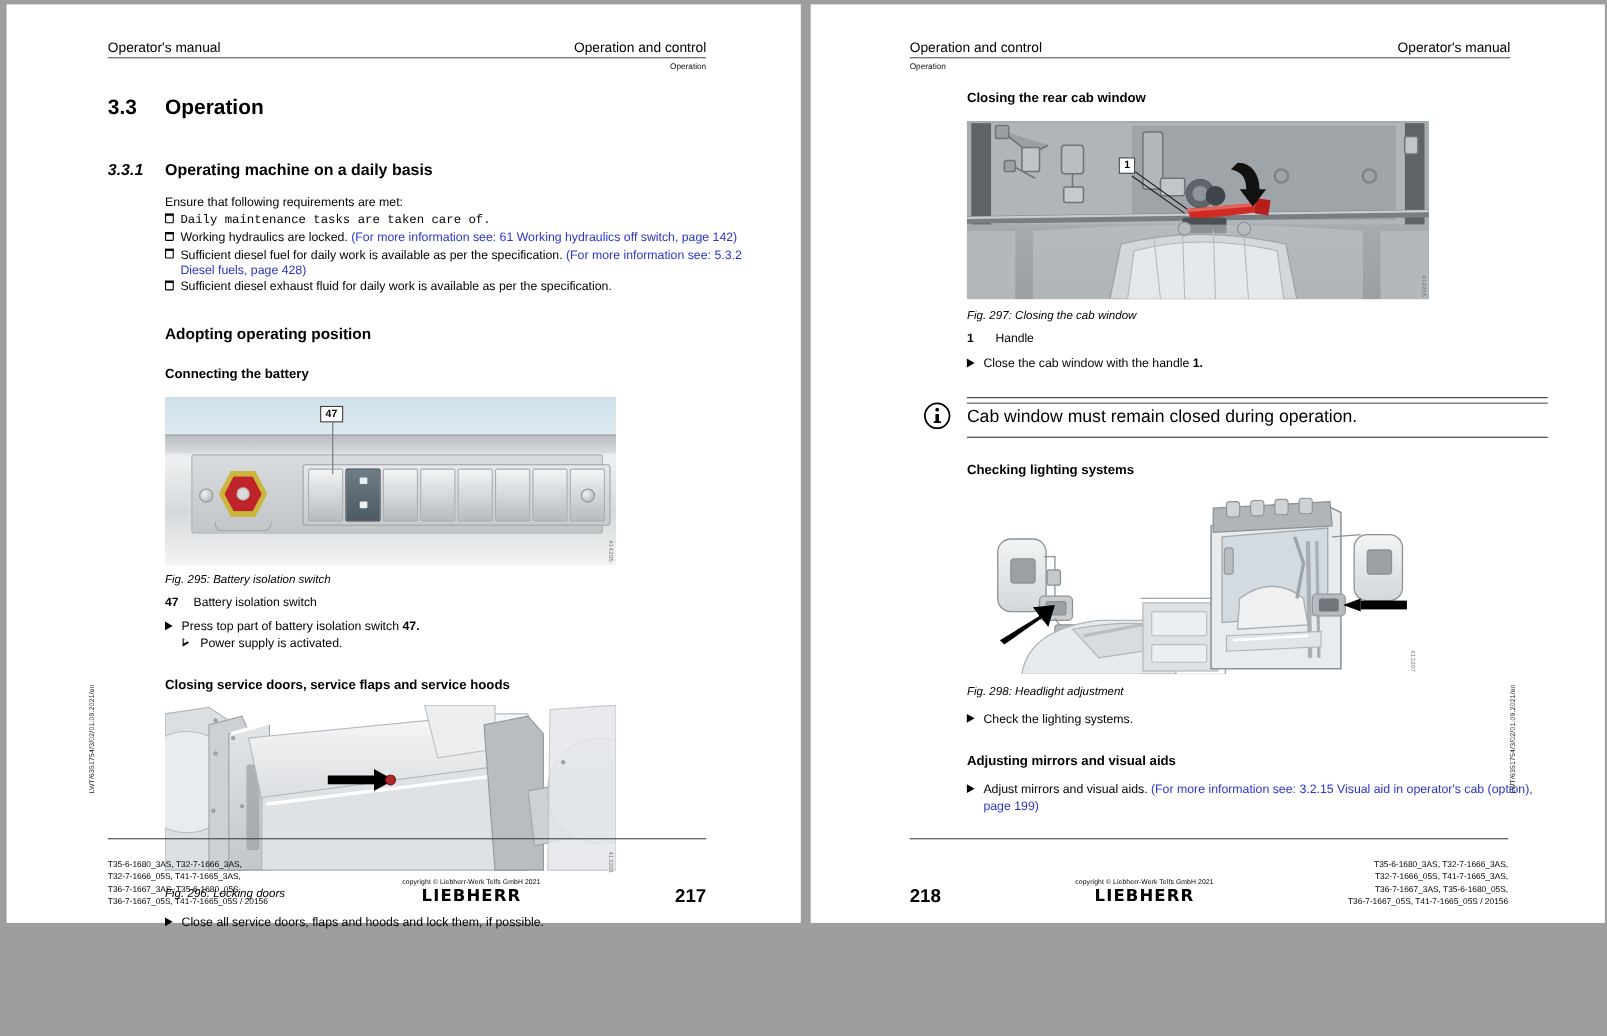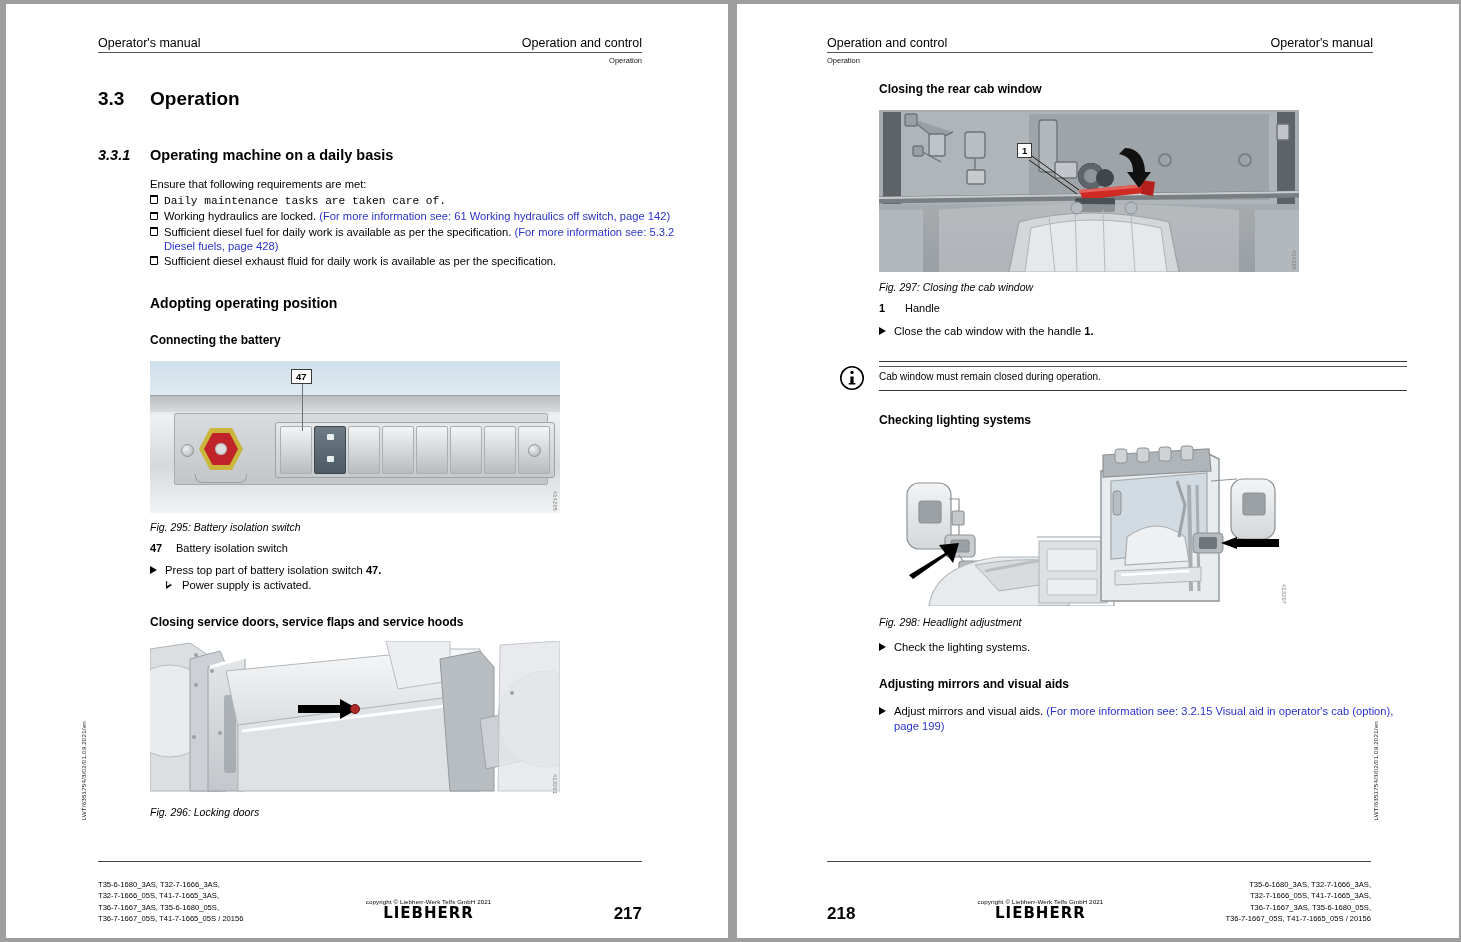--- a/index.html
+++ b/index.html
@@ -6,21 +6,21 @@
   html, body { margin:0; padding:0; }
   body {
     width:1461px; height:942px;
     background:#9e9e9e;
     font-family:"Liberation Sans", sans-serif;
     overflow:hidden;
   }
   .spread { position:relative; width:1461px; height:942px; display:flex; }
   .page {
     position:relative;
-    width:722px; height:934px;
+    width:722px; height:835px;
     margin-top:4px;
     background:#ffffff;
   }
   .page.left  { margin-left:6px; margin-right:0; }
   .page.right { margin-left:9px; }
 
   
   .head {
     position:absolute; top:32px; left:0; right:0;
     padding:0 86px 0 92px;
@@ -106,21 +106,21 @@
   
   .fig-light { width:400px; height:165px; margin:14px 0 0 0; background:#fff; }
 
   
   .note { position:relative; margin-top:22px; }
   .note-icon { position:absolute; left:-40px; top:4px; width:26px; height:26px; }
   .note-rule-top { border-top:1.6px solid #333; }
   .note-rule-mid { border-top:1px solid #555; margin-top:4px; }
   .note-rule-bot { border-top:1.6px solid #333; margin-top:5px; }
   .note-title { font-size:11.5px; font-weight:bold; padding:4px 0 2px; }
-  .note-text { font-size:10px; padding:4px 0 3px; }
+  .note-text { font-size:16px; padding:4px 0 3px; }
 
   
   .sidecode {
     position:absolute; font-size:6.2px; color:#222;
     writing-mode:vertical-rl; transform:rotate(180deg);
     letter-spacing:.2px; white-space:nowrap;
   }
   .page.left .sidecode { left:74px; bottom:118px; }
   .page.right .sidecode { right:80px; bottom:118px; }
 
@@ -286,20 +286,24 @@
               <rect x="148" y="64" width="42" height="8" fill="#000"></rect>
               <path d="M190 58 L208 68 L190 78 Z" fill="#000"></path>
             </g>
             <circle cx="205" cy="68" r="4.5" fill="#b02a2a" stroke="#6d1717" stroke-width="1"></circle>
           </svg>
           <div class="figid">413201</div>
         </div>
 
         <div class="figcap" style="margin-top:10px;">Fig. 296: Locking doors</div>
 
+        <div class="arrowli" style="margin-top:14px;">
+          <span class="mk"><span class="tri"></span></span>
+          <span>Close all service doors, flaps and hoods and lock them, if possible.</span>
+        </div>
       </div>
 
     </div>
 
     <div class="sidecode">LWT/6351754/3/02/01.09.2021/en</div>
 
     <div class="footer lf">
       <div class="footer-rule"></div>
       <div class="footer-row">
         <div class="models">T35-6-1680_3AS, T32-7-1666_3AS,

